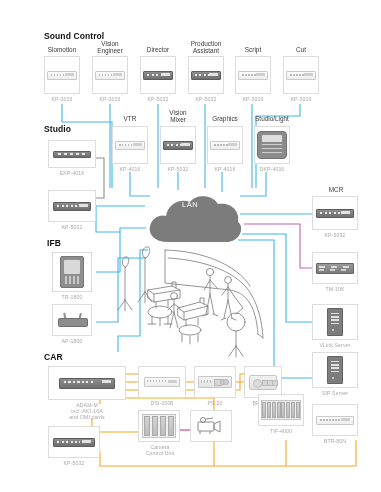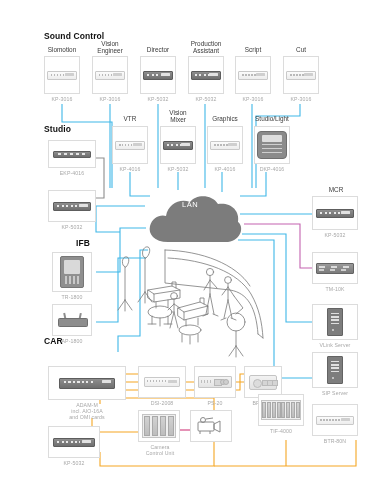--- a/index.html
+++ b/index.html
@@ -273,39 +273,39 @@
   <div class="abs devbox" style="left:48px;top:140px;width:48px;height:28px;">
     <div class="panelfade"></div>
   </div>
   <div class="abs modellabel" style="left:44px;top:170px;width:56px;">EKP-4016</div>
 
   <div class="abs devbox" style="left:48px;top:190px;width:48px;height:32px;">
     <div class="panel1u dark"></div>
   </div>
   <div class="abs modellabel" style="left:44px;top:224px;width:56px;">KP-5032</div>
 
-  <div class="abs section" style="left:60px;top:238px;padding-left:16px;">IFB</div>
+  <div class="abs section" style="left:31px;top:238px;padding-left:16px;">IFB</div>
   <div class="abs devbox" style="left:52px;top:252px;width:40px;height:40px;">
     <div class="tablet">
       <div class="scr"></div>
         <div class="kys"></div>
     </div>
   </div>
   <div class="abs modellabel" style="left:44px;top:294px;width:56px;">TR-1800</div>
 
   <div class="abs devbox" style="left:52px;top:304px;width:40px;height:32px;">
     <div class="ap">
       <div class="ant l"></div>
         <div class="ant r"></div>
         <div class="body"></div>
     </div>
   </div>
   <div class="abs modellabel" style="left:44px;top:338px;width:56px;">AP-1800</div>
 
-  <div class="abs section" style="left:44px;top:336px;">CAR</div>
+  <div class="abs section" style="left:44px;top:352px;">CAR</div>
 
   <div class="abs devbox" style="left:48px;top:366px;width:78px;height:34px;">
     <div class="panel1u dark" style="width:72%;height:9px;"></div>
   </div>
   <div class="abs modellabel" style="left:44px;top:402px;width:86px;">ADAM-M</div>
   <div class="abs modellabel" style="left:44px;top:408px;width:86px;">incl. AIO-16A</div>
   <div class="abs modellabel" style="left:44px;top:414px;width:86px;">and OMI cards</div>
 
   <div class="abs devbox" style="left:48px;top:426px;width:52px;height:32px;">
     <div class="panel1u dark"></div>

